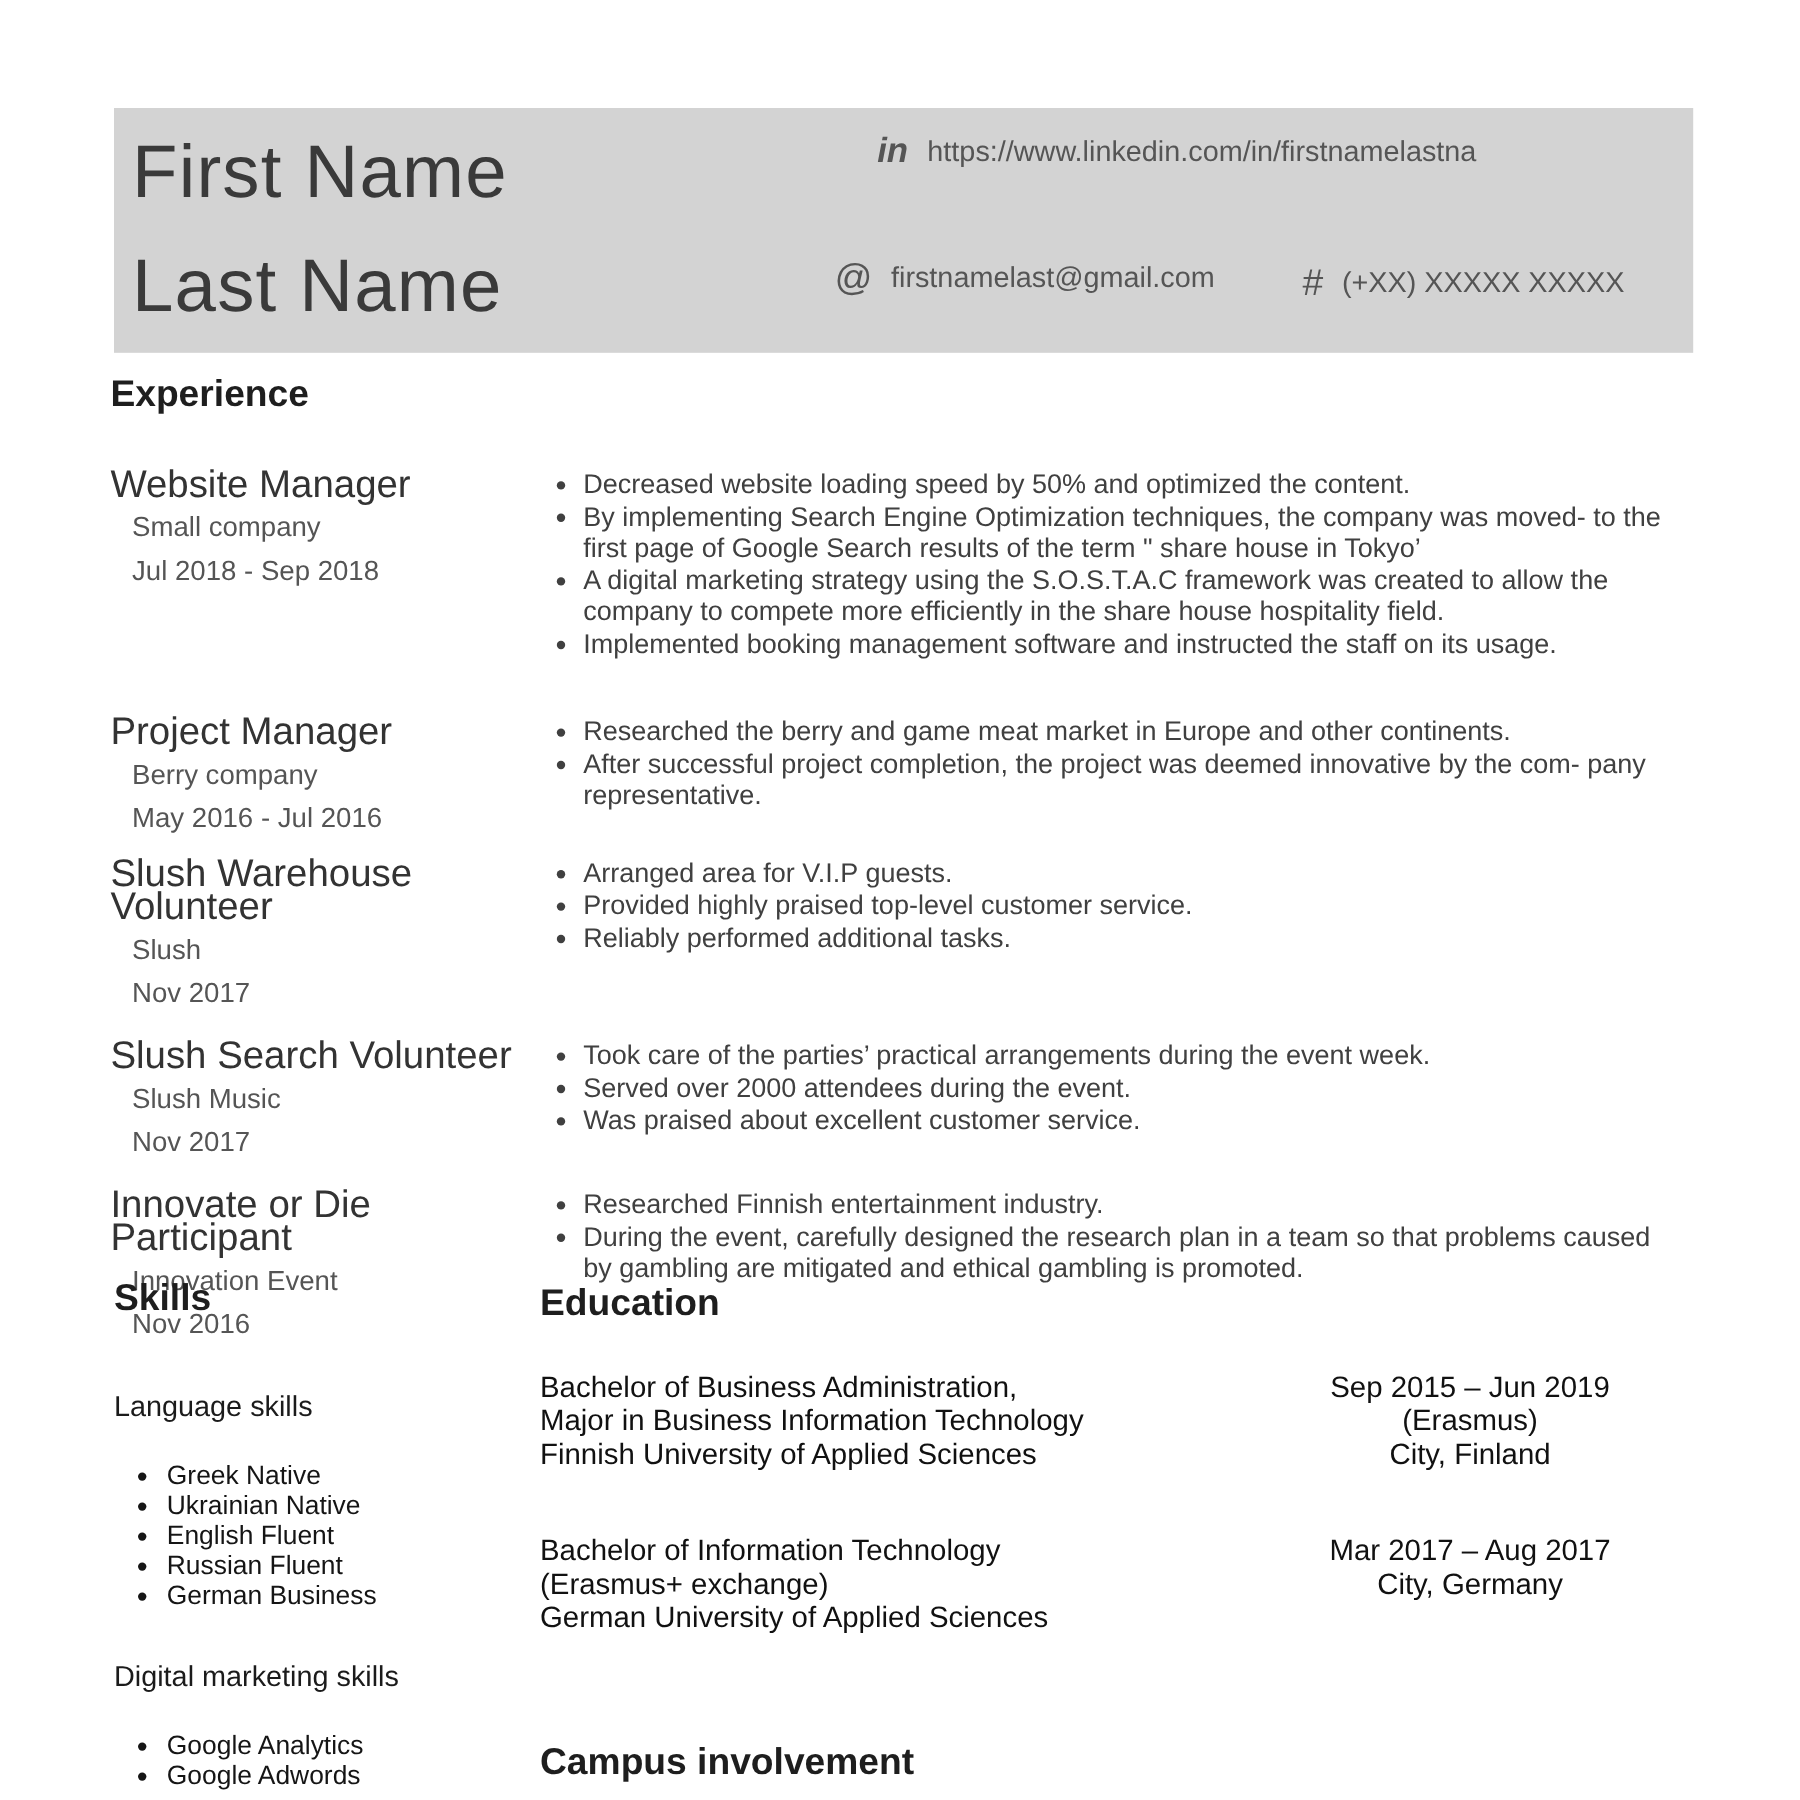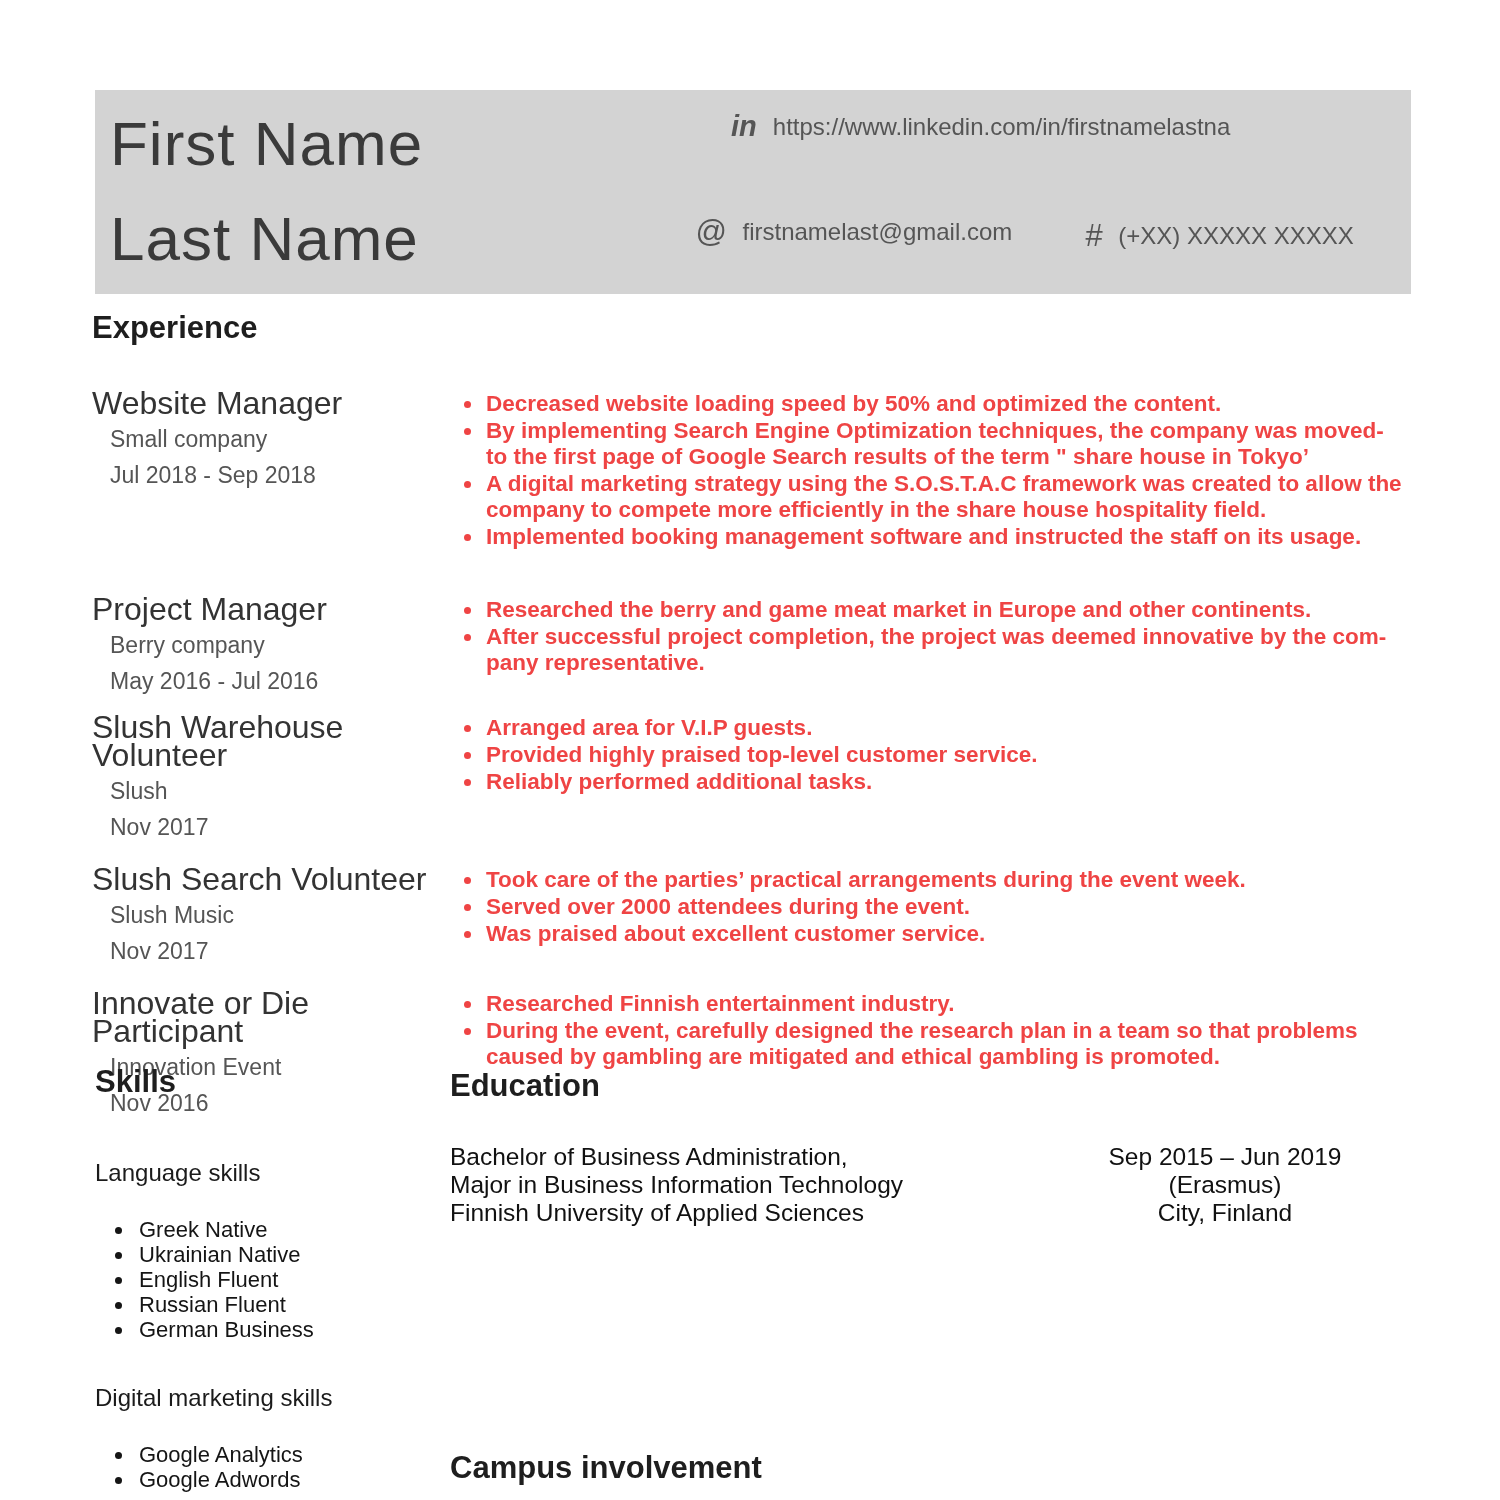--- a/index.html
+++ b/index.html
@@ -38,21 +38,21 @@
   .exp-entry { display: flex; }
   .exp-entry.mb-lg { margin-bottom: 44px; }
   .exp-entry.mb-sm { margin-bottom: 18px; }
   .exp-entry.mb-md { margin-bottom: 24px; }
   .e-left { width: 348px; flex-shrink: 0; }
   .e-title { font-size: 32px; color: #333; line-height: 28px; }
   .e-org, .e-dates { font-size: 23px; color: #555; padding-left: 18px; margin-top: 9px; line-height: 27px; }
   .e-right { flex: 1; }
   .e-right ul {
     margin: 2px 0 0 0; padding-left: 44px;
-    font-size: 22.5px; color: #ef4444; line-height: 26px; font-weight: bold;
+    font-size: 22.5px; color: #404040; line-height: 26px;
   }
   .e-right li { margin: 0 0 1px 0; padding-left: 2px; }
 
   
   .skills { position: absolute; left: 95px; top: 1066px; width: 345px; }
   .skills h2.section { margin-bottom: 62px; }
   h3.subsection { font-size: 24px; font-weight: 400; color: #1b1b1b; margin: 0 0 30px 0; }
   .skills ul {
     margin: 0; padding-left: 40px;
     font-size: 22px; color: #151515; line-height: 25px;
@@ -202,19 +202,30 @@
         <div class="edu-line">Major in Business Information Technology</div>
         <div class="edu-line">Finnish University of Applied Sciences</div>
       </div>
       <div class="edu-right">
         <div class="edu-line">Sep 2015 – Jun 2019</div>
         <div class="edu-line">(Erasmus)</div>
         <div class="edu-line">City, Finland</div>
       </div>
     </div>
 
+    <div class="edu-entry">
+      <div class="edu-left">
+        <div class="edu-line">Bachelor of Information Technology</div>
+        <div class="edu-line">(Erasmus+ exchange)</div>
+        <div class="edu-line">German University of Applied Sciences</div>
+      </div>
+      <div class="edu-right">
+        <div class="edu-line">Mar 2017 – Aug 2017</div>
+        <div class="edu-line">City, Germany</div>
+      </div>
+    </div>
   </div>
 
   <div class="campus">
     <h2 class="section">Campus involvement</h2>
   </div>
 
 </div>
 
 </body></html>

